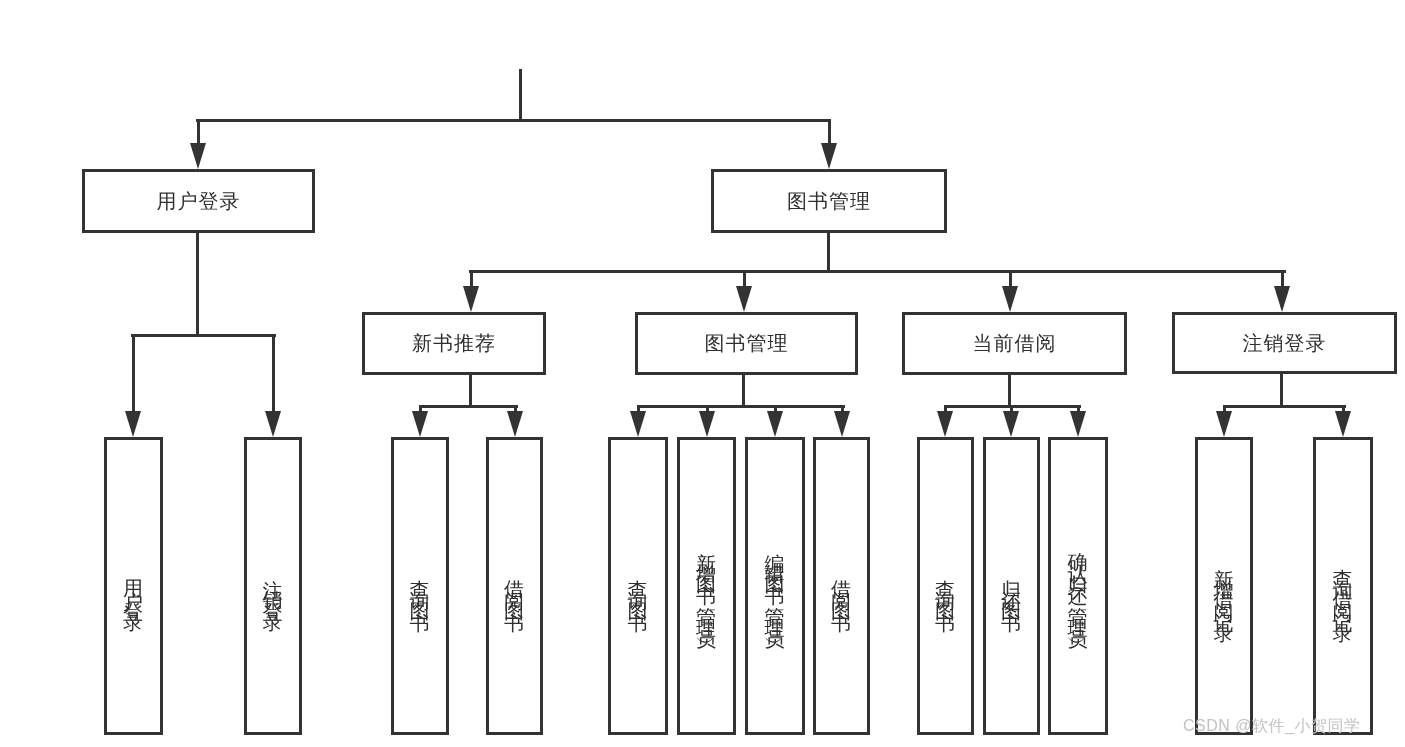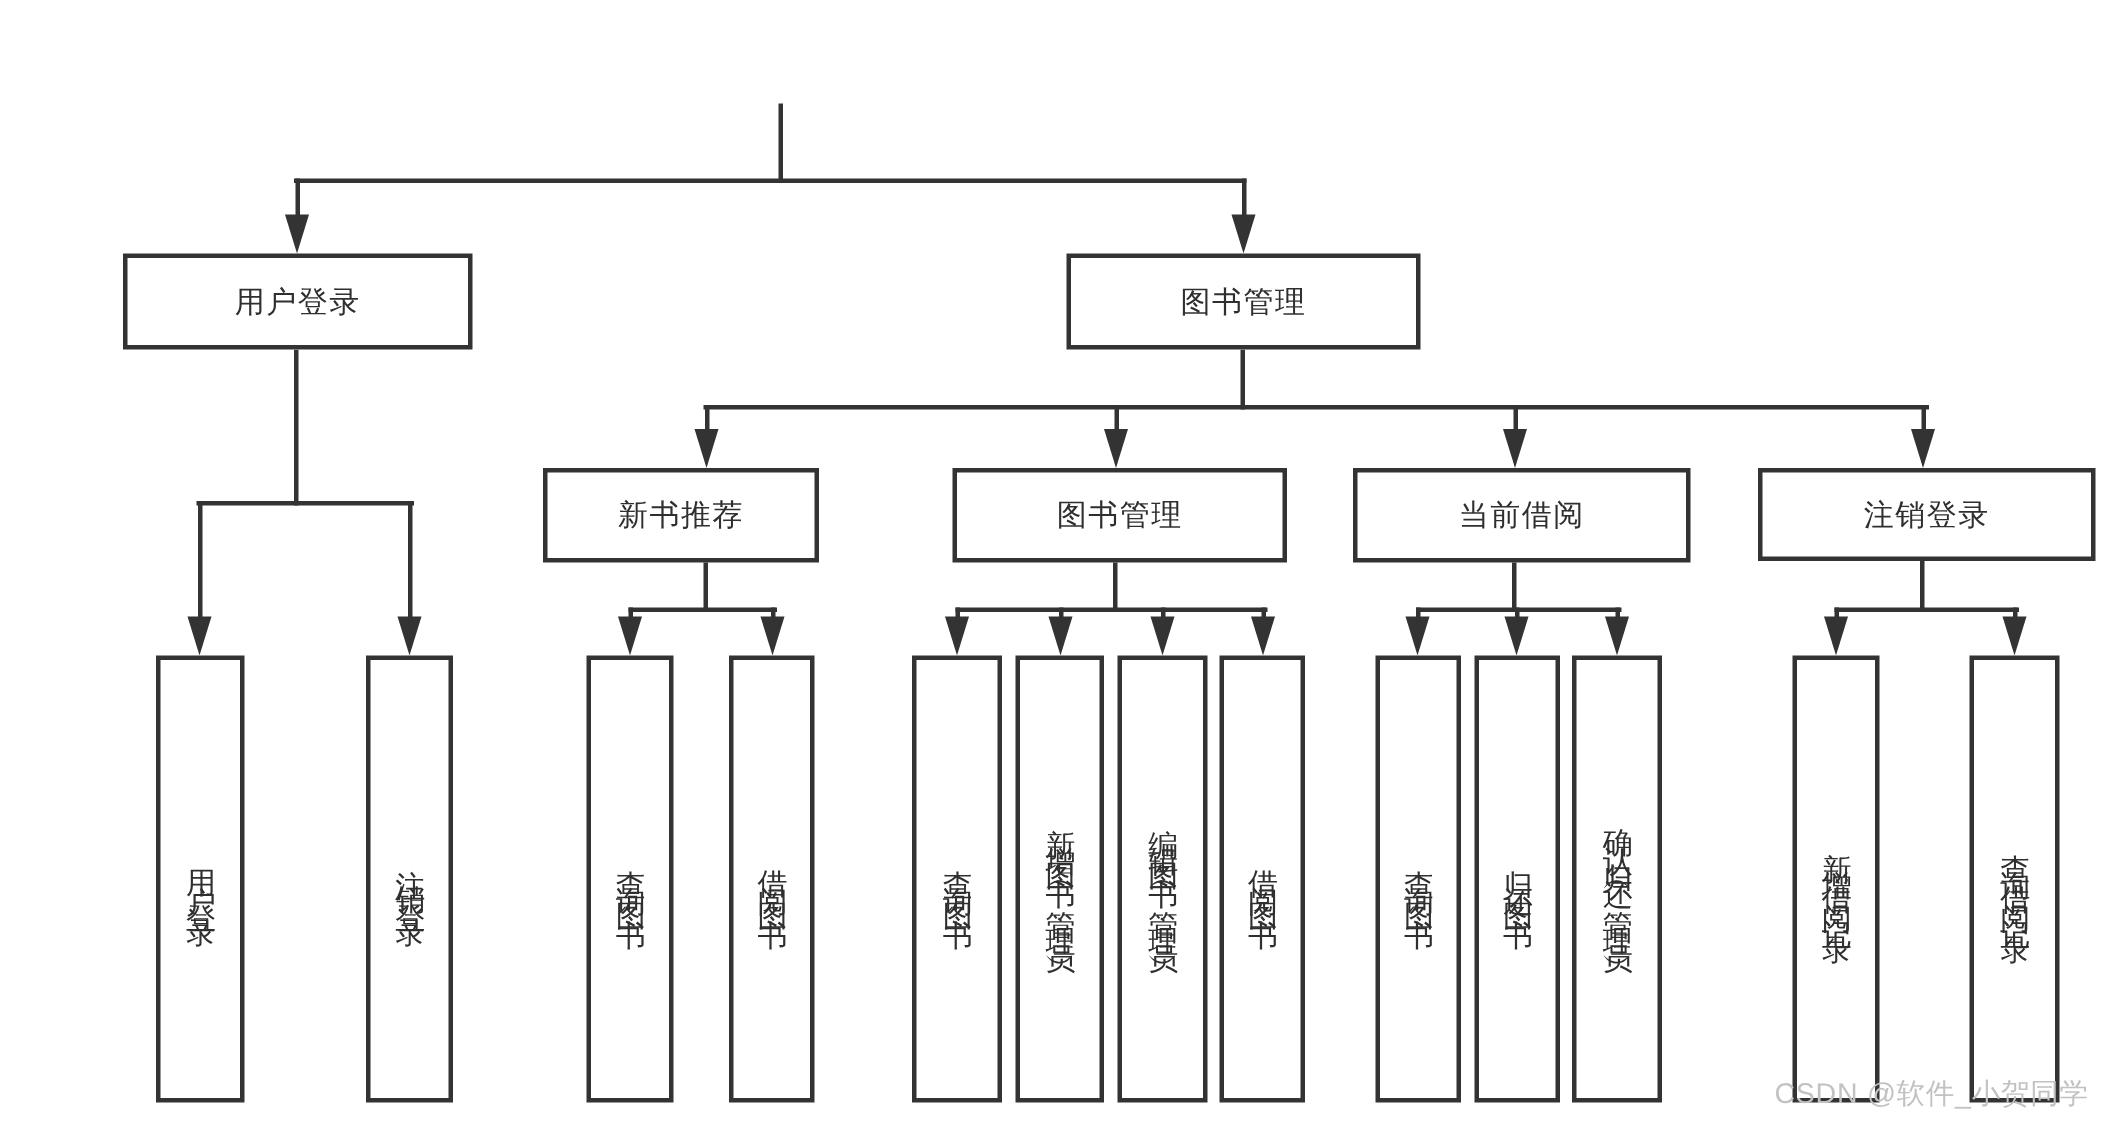--- a/index.html
+++ b/index.html
@@ -62,21 +62,21 @@
   .vbox { font-size: 20px; }
   .vtext {
     writing-mode: vertical-rl;
     text-orientation: mixed;
     letter-spacing: 11px;
     line-height: 1.1;
     white-space: nowrap;
   }
   .watermark {
     position: absolute;
-    font-size: 19px;
+    font-size: 16px;
     letter-spacing: 0.5px;
     color: var(--wm, #c2c2c2);
     z-index: 3;
     white-space: nowrap;
   }
 </style>
 </head>
 <body>
 
 <div id="canvas">

